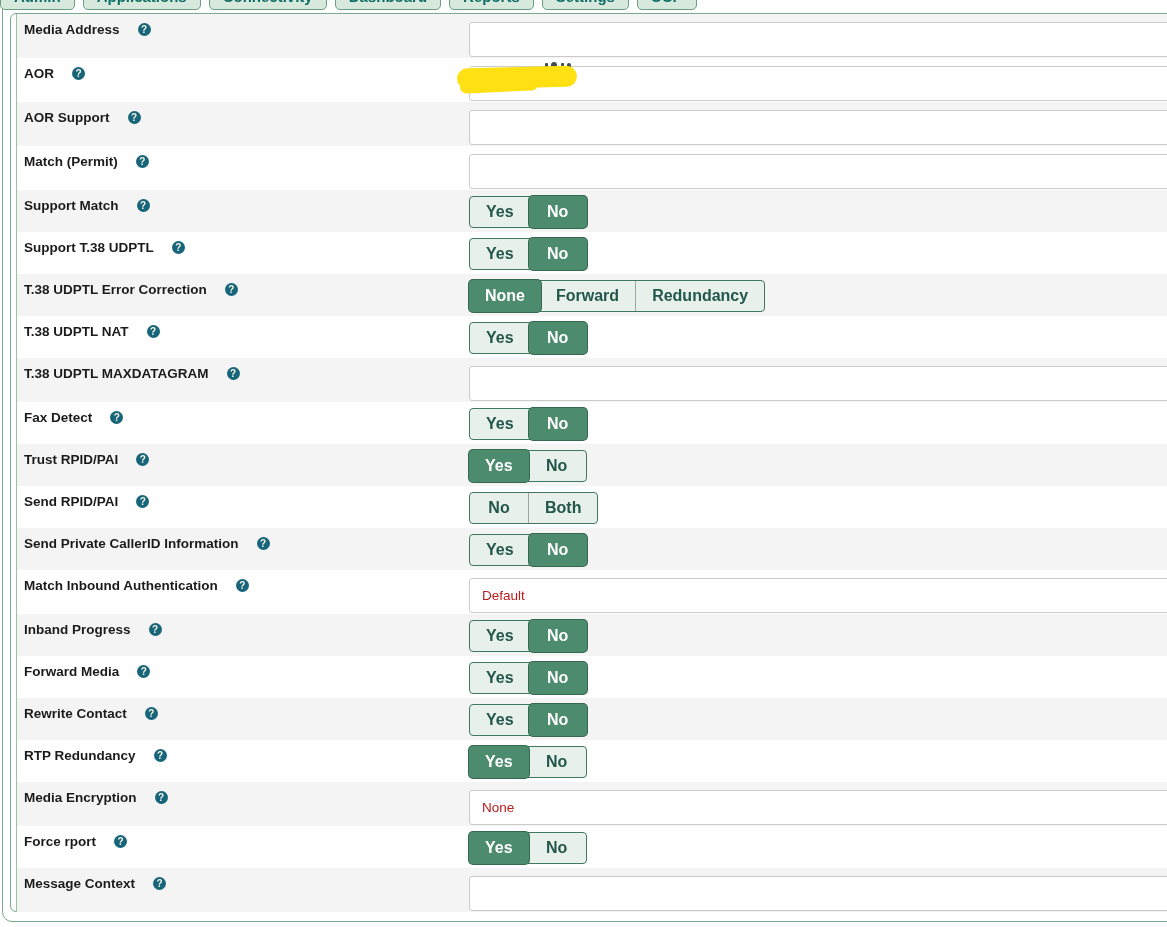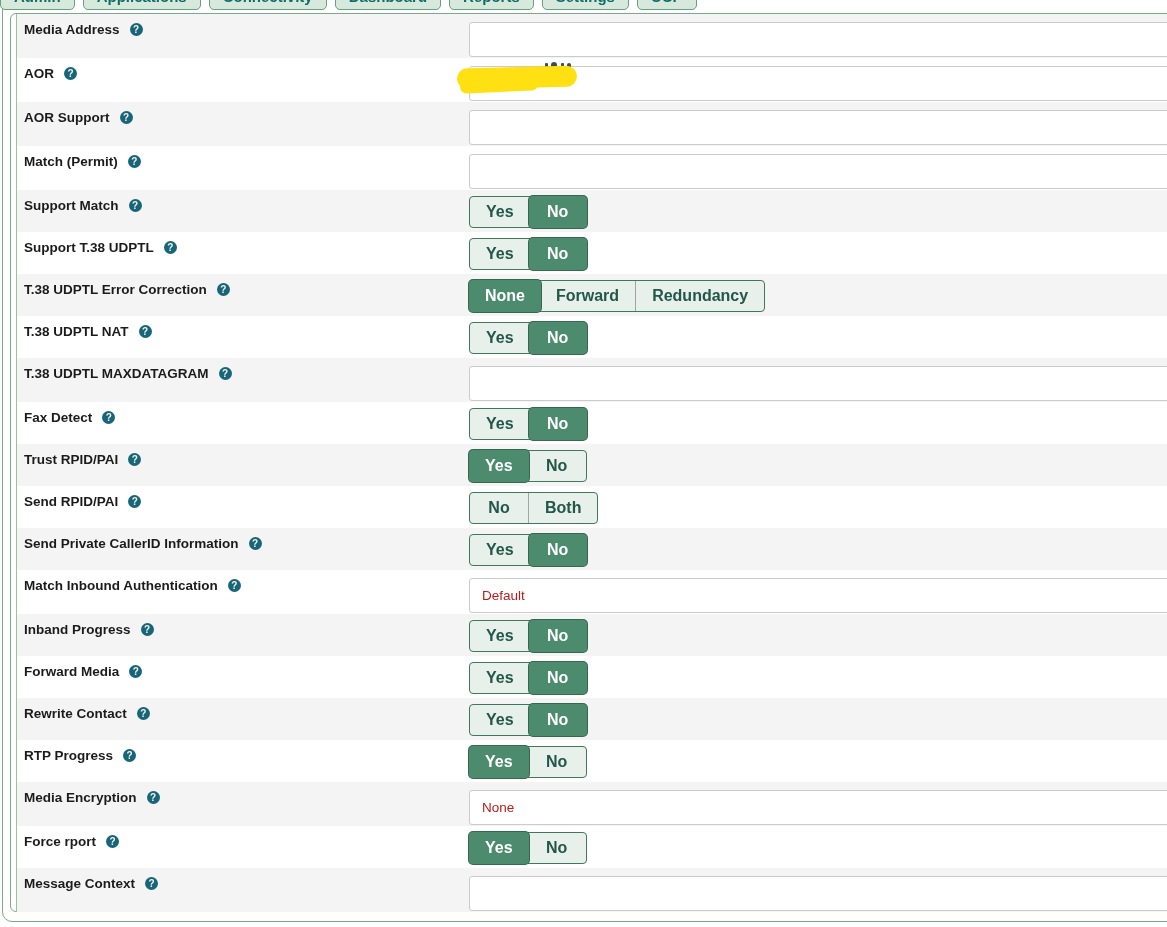--- a/index.html
+++ b/index.html
@@ -22,21 +22,21 @@
   
   .rows { position:absolute; left:16px; top:14px; width:1210px;
     border-left:1px solid #9cbfa6; }
   .frow { display:flex; width:100%; position:relative; }
   .frow.gray { background:#f4f4f4; }
   .frow.white { background:#ffffff; }
   .frow.h-input { height:44px; }
   .frow.h-seg { height:42px; }
 
   .lwrap { width:452px; min-width:452px; padding:8px 10px 0 7px; display:flex;
-    align-items:flex-start; gap:10px; }
+    align-items:flex-start; gap:18px; }
   .flabel { font-size:13.5px; font-weight:bold; color:#1b1b1b; line-height:15px; }
   .help { width:13px; height:13px; min-width:13px; margin-top:1px; border-radius:50%;
     background:#17657a; color:#f6f2e2; font-size:10px; font-weight:bold; line-height:13px;
     text-align:center; display:inline-block; cursor:pointer; }
 
   .widget { flex:1; position:relative; }
 
   .tinput, .selbox { margin-top:8px; height:35px; width:calc(100% + 60px);
     border:1px solid #cbcbcb; border-radius:3px; background:#fff;
     padding:0 12px; font-size:13.5px; color:#555; font-family:"Liberation Sans",sans-serif; }
@@ -230,21 +230,21 @@
           <span class="flabel">Rewrite Contact</span>
           <span class="help">?</span>
         </div>
         <div class="widget"><div class="btngroup">
             <button class="seg">Yes</button>
             <button class="seg active">No</button>
           </div></div>
       </div>
       <div class="frow white h-seg">
         <div class="lwrap">
-          <span class="flabel">RTP Progress</span>
+          <span class="flabel">RTP Redundancy</span>
           <span class="help">?</span>
         </div>
         <div class="widget"><div class="btngroup">
             <button class="seg active">Yes</button>
             <button class="seg">No</button>
           </div></div>
       </div>
       <div class="frow gray h-input">
         <div class="lwrap">
           <span class="flabel">Media Encryption</span>

